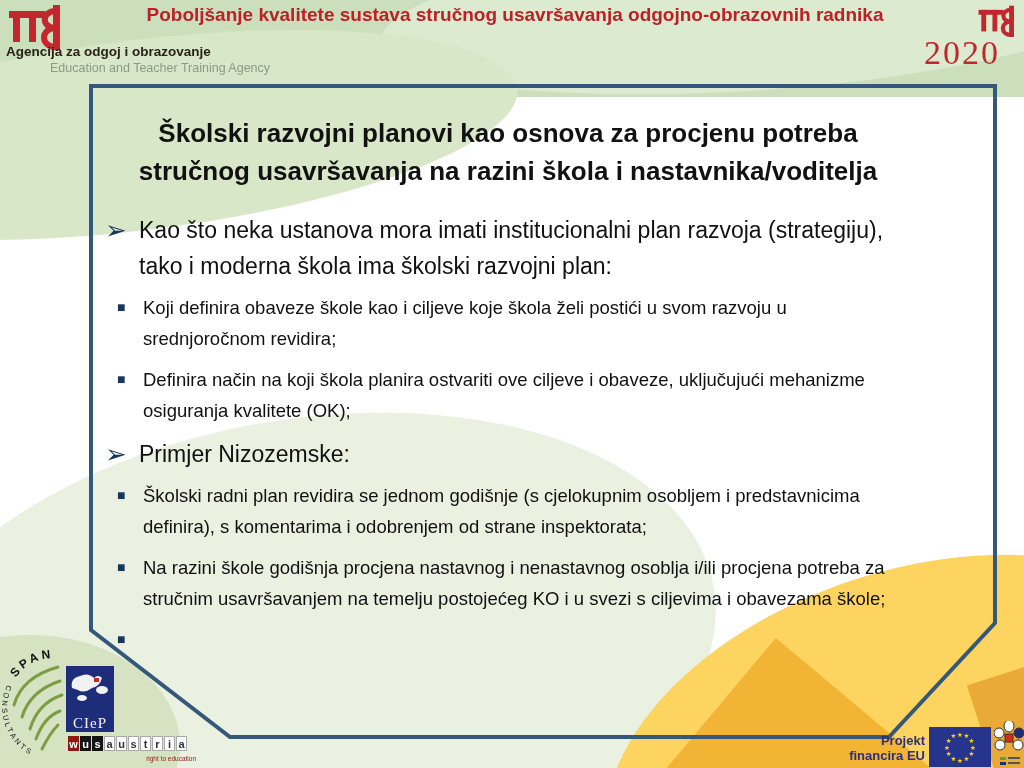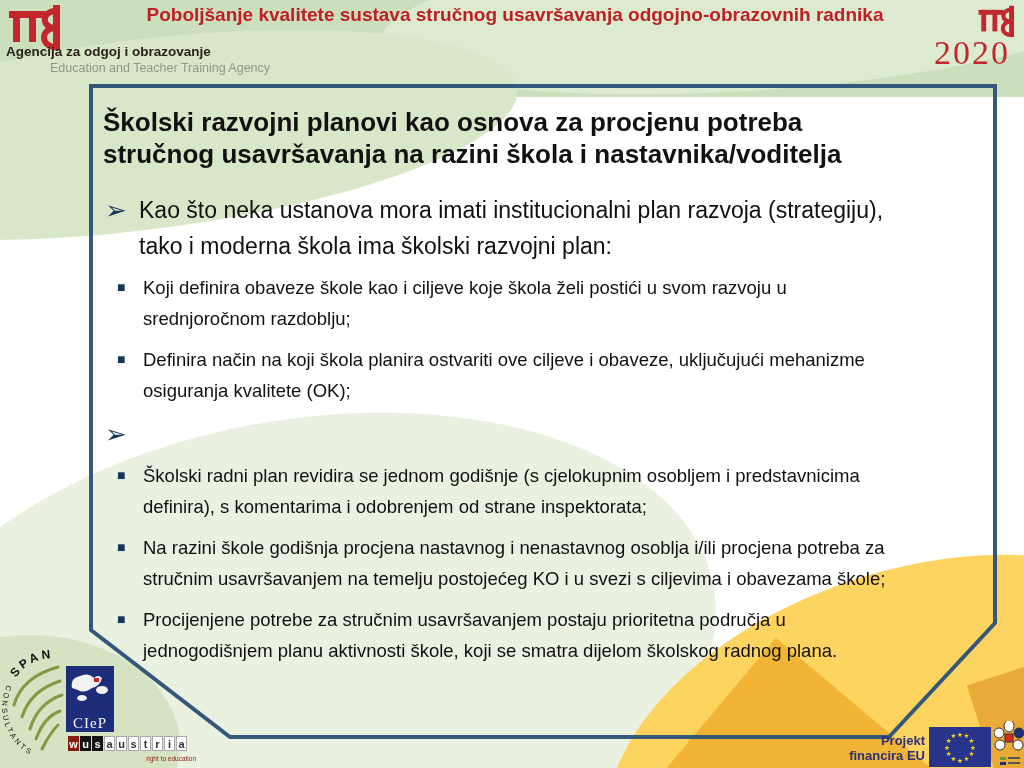--- a/index.html
+++ b/index.html
@@ -27,28 +27,28 @@
   
   #frame-svg{left:0;top:0;width:1024px;height:768px;pointer-events:none;}
 
   
   #azoo-logo{left:8px;top:4px;}
   #agency-name-hr{left:6px;top:44px;font-size:13.5px;font-weight:bold;color:#2a2118;}
   #agency-name-en{left:6px;top:61px;font-size:12.5px;color:#8a9a85;margin-left:44px;}
   #header-title{left:130px;top:4px;width:770px;text-align:center;
                 font-size:19px;font-weight:bold;color:#bd2026;}
   #logo-2020-glyph{left:977px;top:5px;}
-  #logo-2020-year{left:924px;top:34px;width:96px;text-align:center;
+  #logo-2020-year{left:924px;top:34px;width:96px;text-align:left;
                   font-family:"Liberation Serif",serif;font-size:34px;color:#c1272d;
                   letter-spacing:2px;}
 
   
   #content{left:91px;top:86px;width:904px;padding:12px 0 0 0;}
-  #slide-title{margin:8px 60px 22px 12px;max-width:810px;
-               font-size:26px;line-height:32px;font-weight:bold;color:#111;}
+  #slide-title{margin:16px 60px 22px 12px;max-width:810px;
+               font-size:26px;line-height:38px;font-weight:bold;color:#111;text-align:center;}
   ul#bullets{list-style:none;margin:0;padding:0;}
   li.b{display:flex;align-items:flex-start;}
   li.lvl1{margin:0 0 8px 14px;font-size:23px;line-height:36px;color:#111;}
   li.lvl1 .mk{width:34px;flex:0 0 34px;font-size:26px;line-height:36px;color:#17365d;}
   li.lvl1 .tx{max-width:780px;}
   li.lvl2{margin:0 0 10px 26px;font-size:18.5px;line-height:31px;color:#111;}
   li.lvl2 .mk{width:26px;flex:0 0 26px;font-size:14px;line-height:31px;color:#17365d;}
   li.lvl2 .tx{max-width:760px;}
 
   
@@ -112,40 +112,40 @@
 
 <div class="abs" id="content">
   <div id="slide-title">Školski razvojni planovi kao osnova za procjenu potreba stručnog usavršavanja na razini škola i nastavnika/voditelja</div>
   <ul id="bullets">
     <li class="b lvl1">
       <span class="mk">➢</span>
       <span class="tx">Kao što neka ustanova mora imati institucionalni plan razvoja (strategiju), tako i moderna škola ima školski razvojni plan:</span>
     </li>
     <li class="b lvl2">
       <span class="mk">■</span>
-      <span class="tx">Koji definira obaveze škole kao i ciljeve koje škola želi postići u svom razvoju u srednjoročnom razdoblju;</span>
+      <span class="tx">Koji definira obaveze škole kao i ciljeve koje škola želi postići u svom razvoju u srednjoročnom revidira;</span>
     </li>
     <li class="b lvl2">
       <span class="mk">■</span>
       <span class="tx">Definira način na koji škola planira ostvariti ove ciljeve i obaveze, uključujući mehanizme osiguranja kvalitete (OK);</span>
     </li>
     <li class="b lvl1">
       <span class="mk">➢</span>
+      <span class="tx">Primjer Nizozemske:</span>
     </li>
     <li class="b lvl2">
       <span class="mk">■</span>
       <span class="tx">Školski radni plan revidira se jednom godišnje (s cjelokupnim osobljem i predstavnicima definira), s komentarima i odobrenjem od strane inspektorata;</span>
     </li>
     <li class="b lvl2">
       <span class="mk">■</span>
       <span class="tx">Na razini škole godišnja procjena nastavnog i nenastavnog osoblja i/ili procjena potreba za stručnim usavršavanjem na temelju postojećeg KO i u svezi s ciljevima i obavezama škole;</span>
     </li>
     <li class="b lvl2">
       <span class="mk">■</span>
-      <span class="tx">Procijenjene potrebe za stručnim usavršavanjem postaju prioritetna područja u jednogodišnjem planu aktivnosti škole, koji se smatra dijelom školskog radnog plana.</span>
     </li>
   </ul>
 </div>
 
 <svg class="abs" id="span-logo" width="72" height="122" viewBox="0 0 72 122">
   <g fill="none" stroke="#7d9c44" stroke-width="3" stroke-linecap="round">
     <path d="M58,22 Q22,32 14,60"></path>
     <path d="M60,36 Q30,46 22,72"></path>
     <path d="M62,50 Q38,58 30,84"></path>
     <path d="M60,66 Q44,72 36,94"></path>

